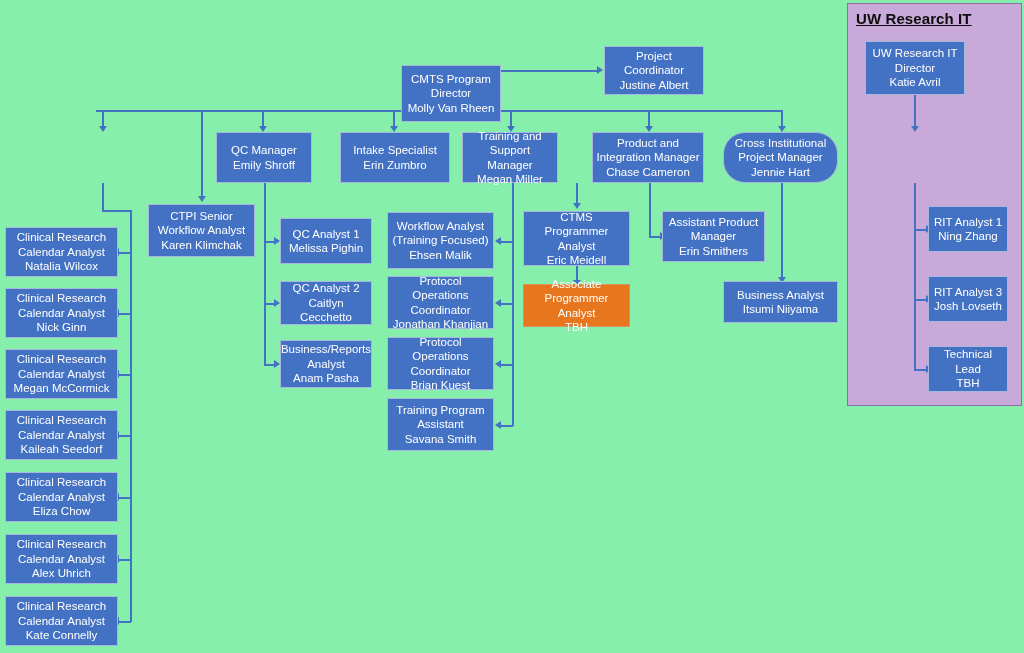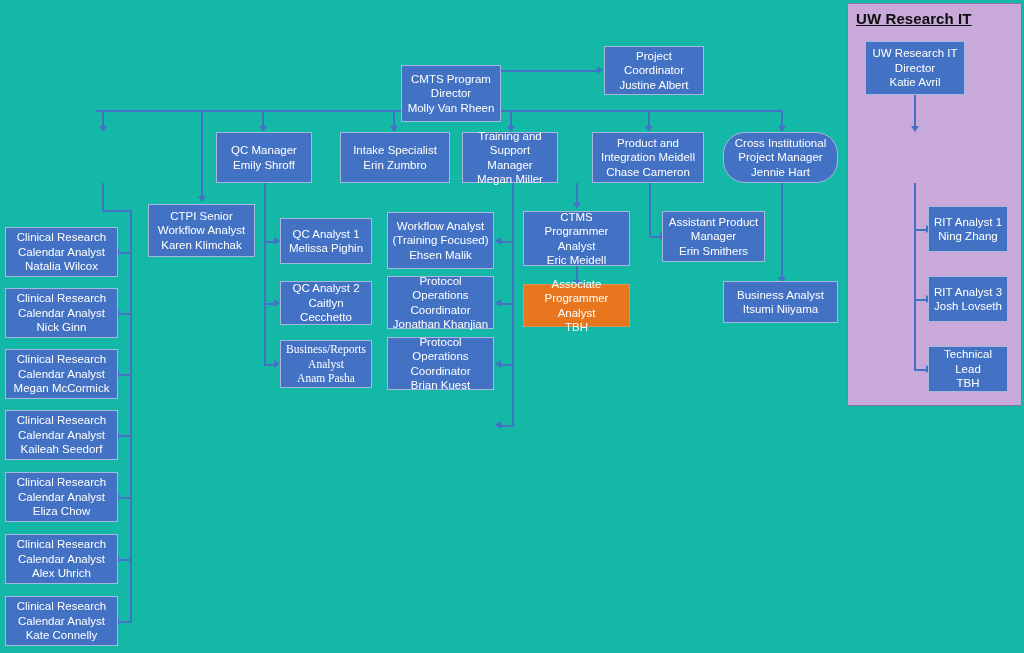--- a/index.html
+++ b/index.html
@@ -8,21 +8,21 @@
     padding: 0;
     background: #ffffff;
   }
   body {
     font-family: "Liberation Sans", sans-serif;
   }
   #canvas {
     position: relative;
     width: 1024px;
     height: 653px;
-    background: #14b8a6;
+    background: #86efac;
     overflow: hidden;
   }
   .panel {
     position: absolute;
     box-sizing: border-box;
     background: #c9a9d9;
     border: 1px solid #8f6fa8;
   }
   .panel-title {
     position: absolute;
@@ -205,53 +205,56 @@
 Emily Shroff</div>
 
   <div class="node" style="left:340px; top:132px; width:110px; height:51px;">Intake Specialist
 Erin Zumbro</div>
 
   <div class="node" style="left:462px; top:132px; width:96px; height:51px;">Training and
 Support  Manager
 Megan Miller</div>
 
   <div class="node" style="left:592px; top:132px; width:112px; height:51px;">Product and
-Integration Meidell
+Integration Manager
 Chase Cameron</div>
 
   <div class="node" style="left:723px; top:132px; width:115px; height:51px;border-radius:22px;">Cross Institutional
 Project Manager
 Jennie Hart</div>
 
   <div class="node" style="left:148px; top:204px; width:107px; height:53px;">CTPI Senior
 Workflow Analyst
 Karen Klimchak</div>
 
   <div class="node" style="left:280px; top:218px; width:92px; height:46px;">QC Analyst 1
 Melissa Pighin</div>
 
   <div class="node" style="left:280px; top:281px; width:92px; height:44px;">QC Analyst 2
 Caitlyn Cecchetto</div>
 
-  <div class="node" style="left:280px; top:340px; width:92px; height:48px;font-family:Liberation Serif, serif;">Business/Reports
+  <div class="node" style="left:280px; top:340px; width:92px; height:48px;">Business/Reports
 Analyst
 Anam Pasha</div>
 
   <div class="node" style="left:387px; top:212px; width:107px; height:57px;">Workflow Analyst
 (Training Focused)
 Ehsen Malik</div>
 
   <div class="node" style="left:387px; top:276px; width:107px; height:53px;">Protocol Operations
 Coordinator
 Jonathan Khanjian</div>
 
   <div class="node" style="left:387px; top:337px; width:107px; height:53px;">Protocol Operations
 Coordinator
 Brian Kuest</div>
 
+  <div class="node" style="left:387px; top:398px; width:107px; height:53px;">Training Program
+Assistant
+Savana Smith</div>
 
   <div class="node" style="left:523px; top:211px; width:107px; height:55px;">CTMS Programmer
 Analyst
 Eric Meidell</div>
 
   <div class="node accent" style="left:523px; top:284px; width:107px; height:43px;">Associate
 Programmer Analyst
 TBH</div>
 
   <div class="node" style="left:662px; top:211px; width:103px; height:51px;">Assistant Product

